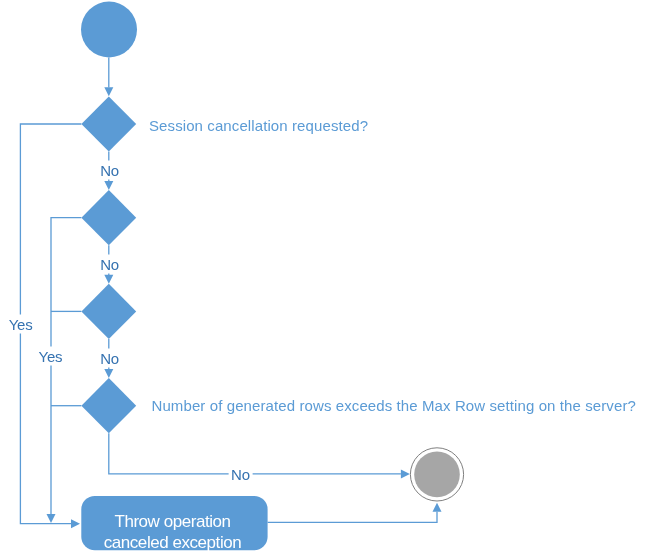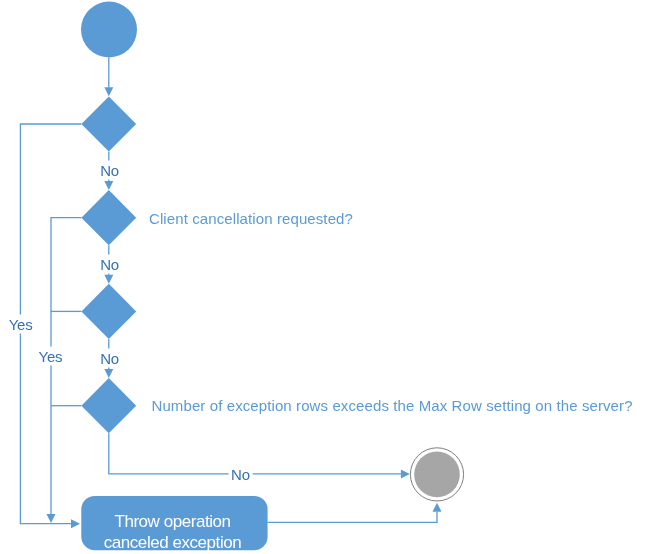--- a/index.html
+++ b/index.html
@@ -102,22 +102,22 @@
 
     <rect x="81.3" y="495.9" width="186.3" height="54.4" rx="13.5" fill="var(--accent-blue)"></rect>
 
     <path d="M267.6 522.3 H 437 V 511.7" stroke="var(--connector-blue)" stroke-width="1.3" fill="none"></path>
     <path d="M437 502.7 L432.5 511.7 L441.5 511.7 Z" fill="var(--connector-blue)"></path>
 
     <circle cx="437" cy="474.4" r="26.6" fill="#FFFFFF" stroke="var(--end-ring-gray)" stroke-width="1"></circle>
     <circle cx="437" cy="474.4" r="22.8" fill="var(--end-fill-gray)"></circle>
   </svg>
 
-  <div class="qlabel" style="left:149px; top:218.2px;">Client cancellation requested?</div>
-  <div class="qlabel" style="left:151.5px; top:405.3px;">Number of exception rows exceeds the Max Row setting on the server?</div>
+  <div class="qlabel" style="left:149px; top:125px;">Session cancellation requested?</div>
+  <div class="qlabel" style="left:151.5px; top:405.3px;">Number of generated rows exceeds the Max Row setting on the server?</div>
 
   <div class="branch-label" style="left:109.6px; top:169.8px;">No</div>
   <div class="branch-label" style="left:109.6px; top:264.1px;">No</div>
   <div class="branch-label" style="left:109.6px; top:357.6px;">No</div>
   <div class="branch-label" style="left:240.5px; top:473.8px;">No</div>
 
   <div class="branch-label" style="left:20.6px; top:323.5px;">Yes</div>
   <div class="branch-label" style="left:50.4px; top:355.5px;">Yes</div>
 
   <div class="process-label">

